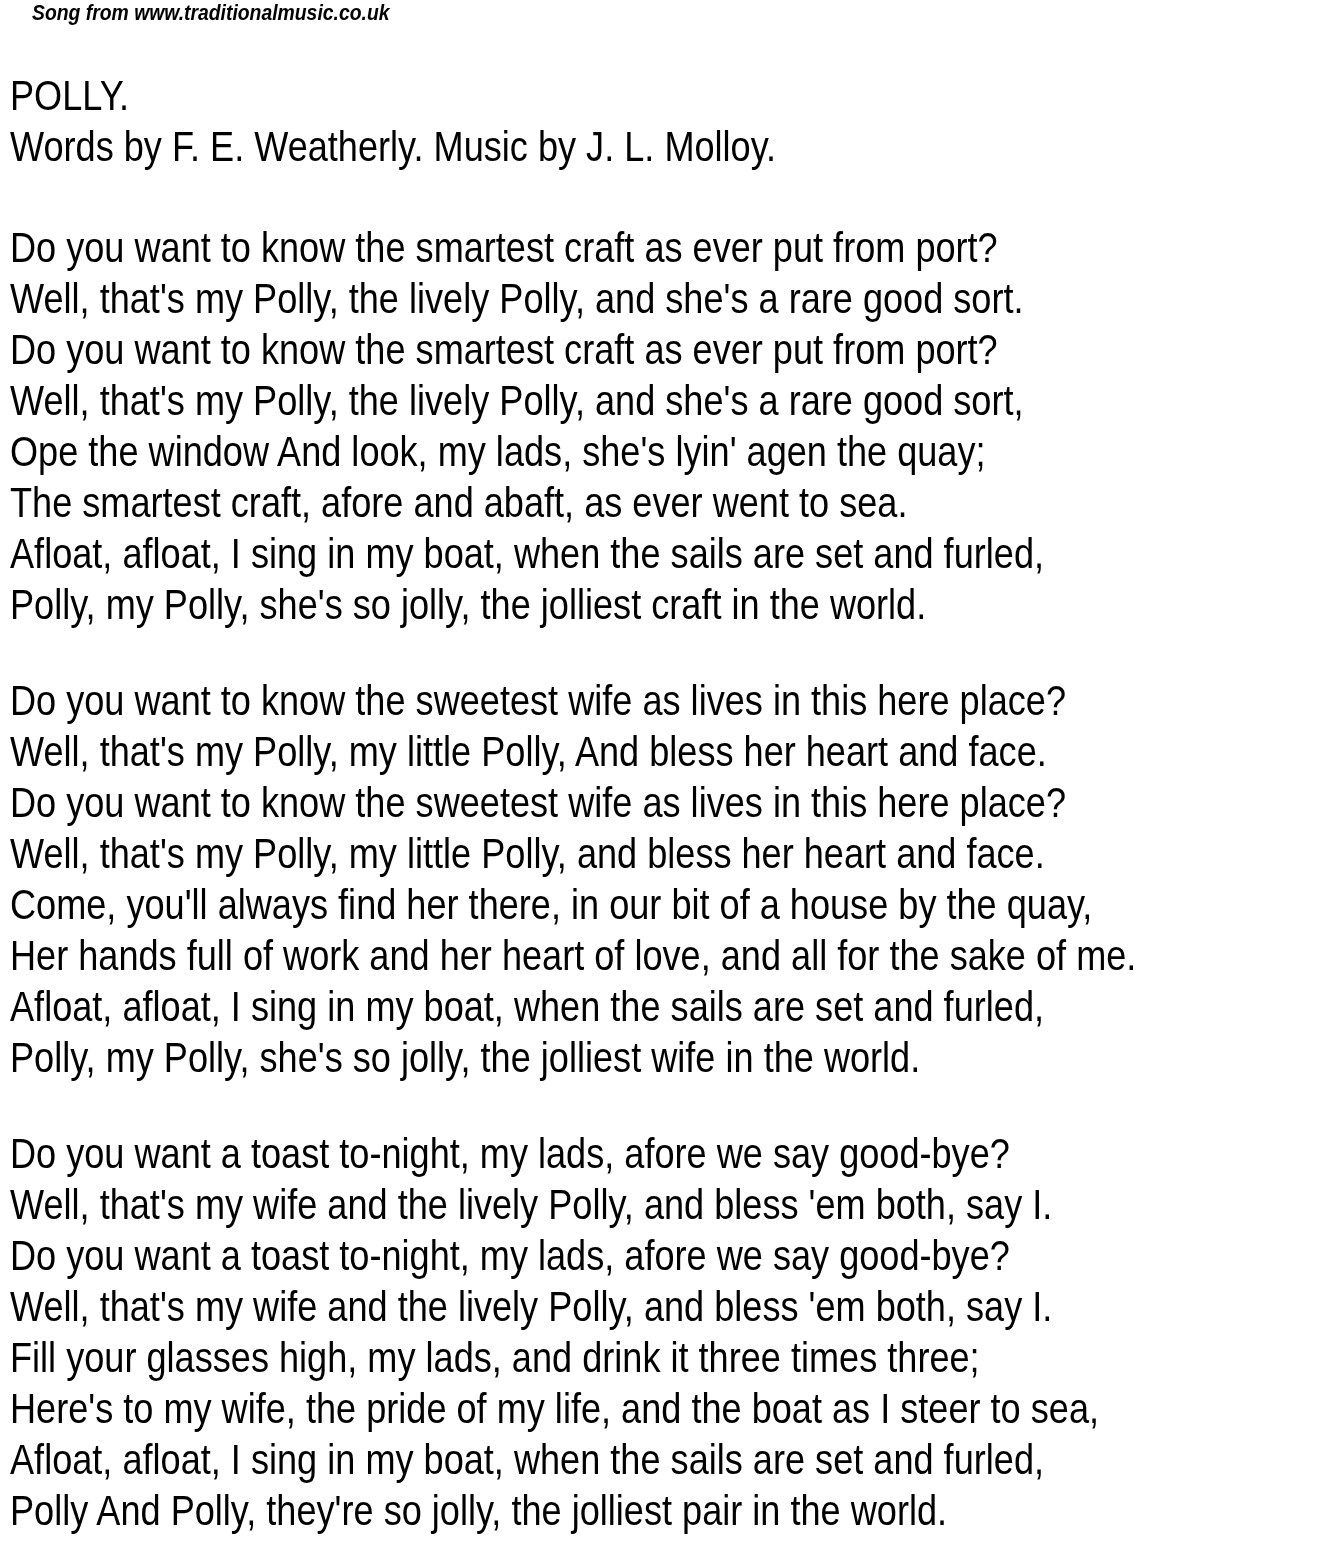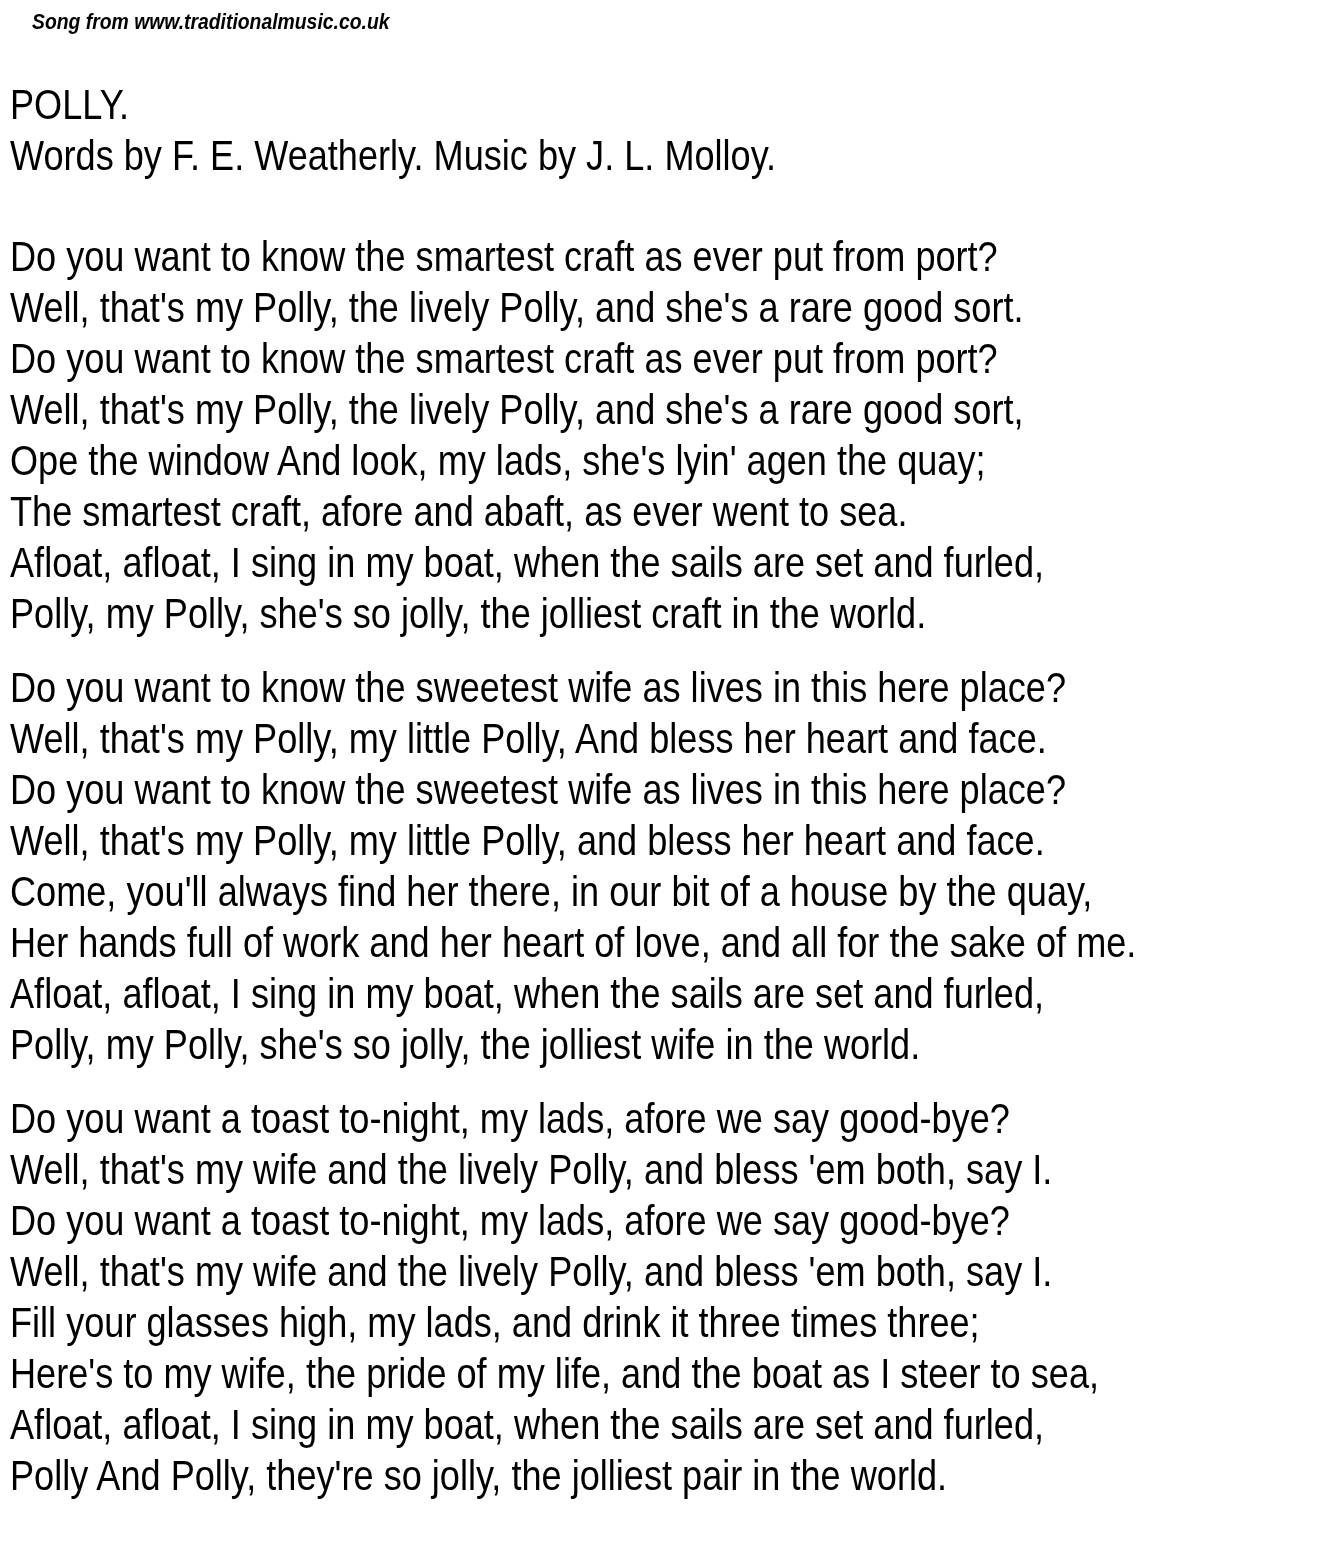--- a/index.html
+++ b/index.html
@@ -5,21 +5,21 @@
   html, body {
     margin: 0;
     padding: 0;
     background: #ffffff;
   }
   .page {
     position: relative;
     width: 1148px;
     height: 1542px;
     box-sizing: border-box;
-    padding: 9px 0 0 10px;
+    padding: 0 0 0 10px;
     overflow: hidden;
     background: #ffffff;
     color: #000000;
     font-family: "Liberation Sans", "DejaVu Sans", sans-serif;
   }
   .source-note {
     font-size: 22px;
     line-height: 26px;
     font-weight: bold;
     font-style: italic;
@@ -38,21 +38,21 @@
     line-height: 51px;
     font-weight: normal;
     white-space: nowrap;
     transform: scaleX(0.84);
     transform-origin: 0 50%;
   }
   .byline {
     margin-bottom: 50px;
   }
   .verse + .verse {
-    margin-top: 23px;
+    margin-top: 45px;
   }
 </style>
 </head>
 <body>
 
 <div class="page">
   <div class="source-note">Song from www.traditionalmusic.co.uk</div>
 
   <div class="song">
     <div class="song-title">POLLY.</div>

